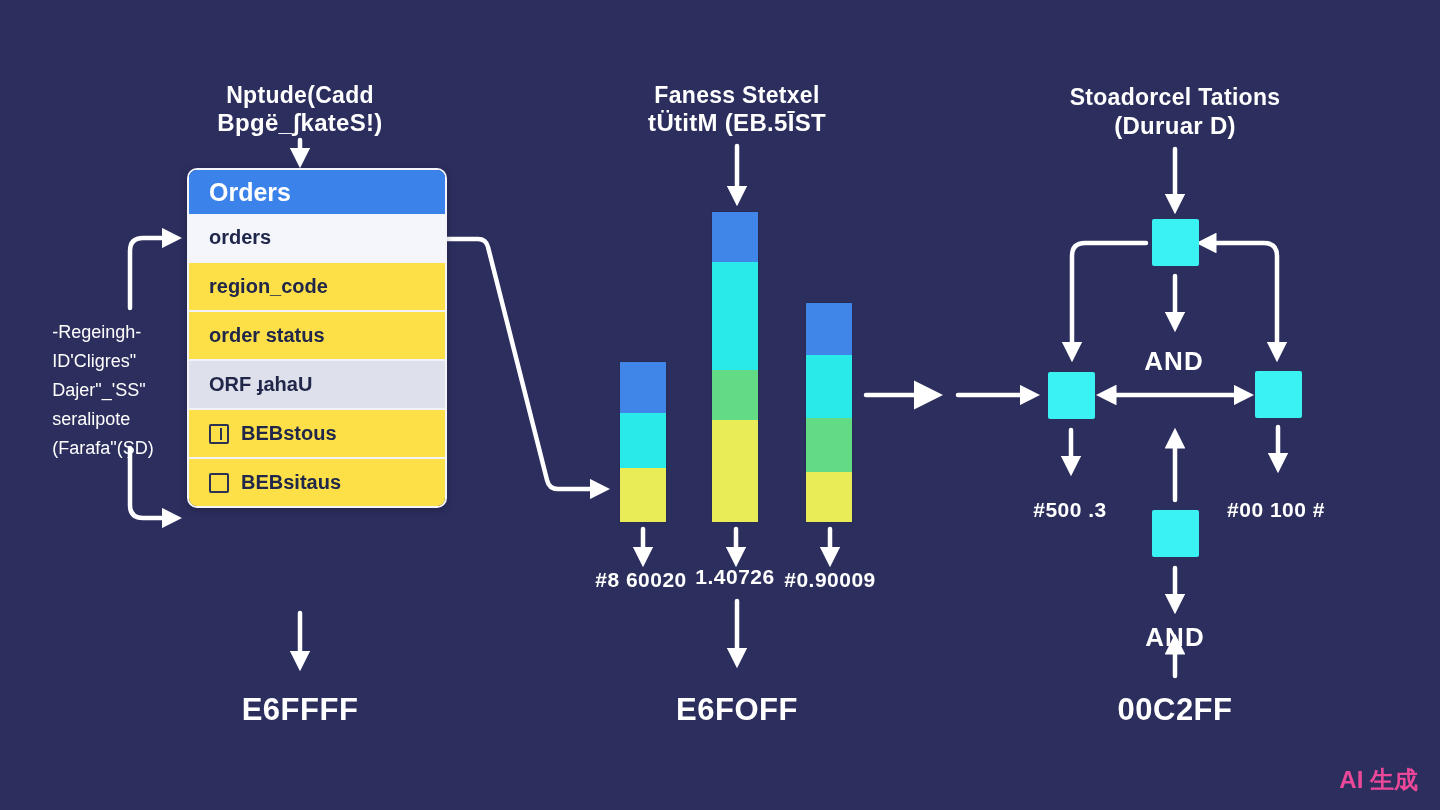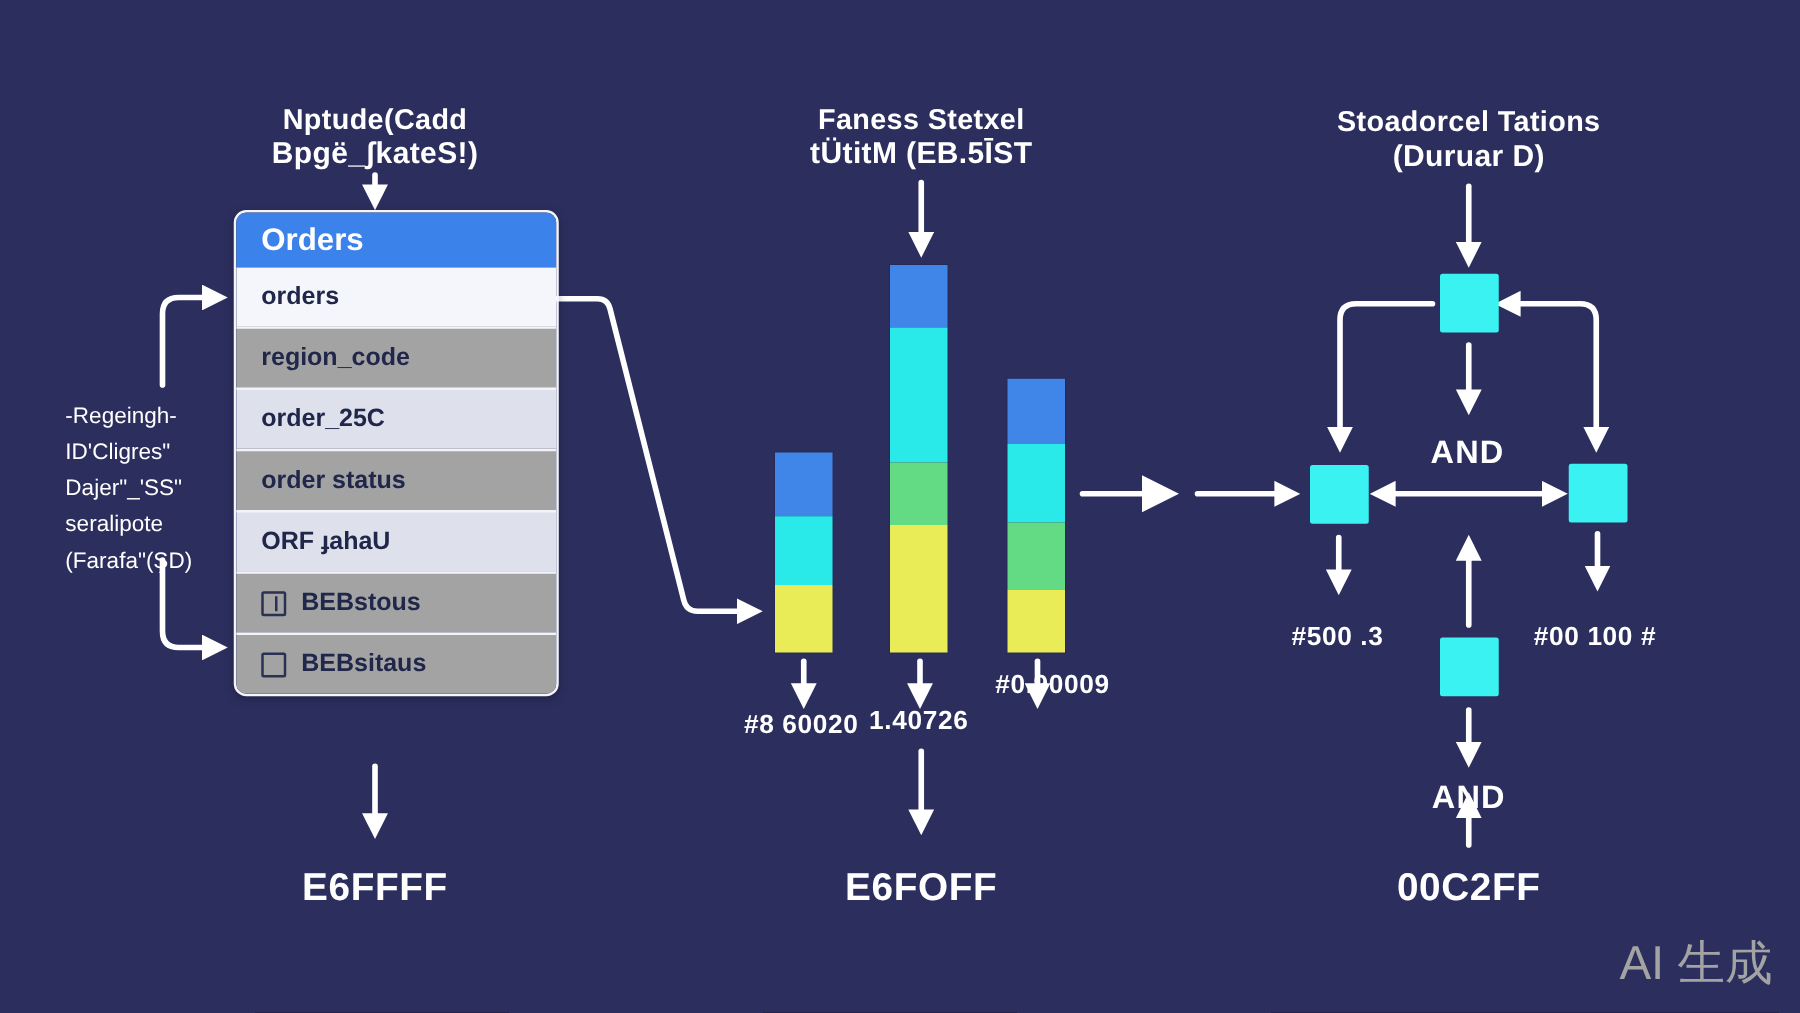--- a/index.html
+++ b/index.html
@@ -23,39 +23,39 @@
   .table{
     position:absolute;left:187px;top:168px;width:256px;
     border:2px solid #f4f5fb;border-radius:10px;overflow:hidden;
     box-shadow:0 2px 8px rgba(0,0,0,.25);
   }
   .thead{
     height:44px;background:#3b82ea;color:#fff;font-size:25px;font-weight:700;
     display:flex;align-items:center;padding-left:20px;
   }
   .trow{
-    height:47px;background:#a3a3a3;color:#20274a;font-size:20px;font-weight:600;
+    height:47px;background:#fde047;color:#20274a;font-size:20px;font-weight:600;
     display:flex;align-items:center;padding-left:20px;border-top:2px solid #f2f3f9;
   }
   .trow.hl{background:#f5f6fb;border-top:none;}
   .trow.alt{background:#dee0eb;}
   .row-icon{width:16px;height:16px;border:2px solid #2a3152;margin-right:12px;position:relative;flex:none;border-radius:2px;}
   .row-icon.framed::before{content:"";position:absolute;left:2px;top:2px;width:7px;height:12px;border-right:2px solid #2a3152;}
   .row-icon.crossed::before,.row-icon.crossed::after{content:"";position:absolute;left:-1px;top:6px;width:18px;height:2px;background:#2a3152;}
   .row-icon.crossed::before{transform:rotate(45deg);}
   .row-icon.crossed::after{transform:rotate(-45deg);}
 
   
   .node{position:absolute;width:47px;height:47px;background:#3af2f2;border-radius:2px;}
 
   
   .val{font-size:21px;font-weight:700;letter-spacing:.5px;}
   .hex{font-size:31px;font-weight:700;letter-spacing:.5px;}
   .and{font-size:26px;font-weight:700;letter-spacing:1px;}
-  .watermark{font-size:38px;font-weight:400;color:#a3a3a3;}
+  .watermark{font-size:24px;font-weight:700;color:#ec4899;}
 
   svg.connectors{position:absolute;left:0;top:0;}
   .bar{position:absolute;width:46px;display:flex;flex-direction:column;box-shadow:0 0 0 1px rgba(0,0,0,.08);}
   .bar-label{position:absolute;transform:translateX(-50%);font-size:21px;font-weight:700;white-space:nowrap;letter-spacing:.5px;}
 </style>
 </head>
 <body>
 
 <div class="stage">
 
@@ -110,23 +110,20 @@
 
   <div class="table">
     <div class="thead">Orders</div>
     <div id="table-rows">
         <div class="trow hl">
           <span>orders</span>
         </div>
         <div class="trow">
           <span>region_code</span>
         </div>
-        <div class="trow alt">
-          <span>order_25C</span>
-        </div>
         <div class="trow">
           <span>order status</span>
         </div>
         <div class="trow alt">
           <span>ORF ɟahaU</span>
         </div>
         <div class="trow">
           <span class="row-icon framed"></span>
           <span>BEBstous</span>
         </div>
@@ -157,21 +154,21 @@
       <div class="bar" style="left: 806px; top: 303px; width: 46px; height: 219px;">
         <div style="height: 52px; background: rgb(64, 134, 232);"></div>
         <div style="height: 63px; background: rgb(42, 233, 233);"></div>
         <div style="height: 54px; background: rgb(98, 219, 132);"></div>
         <div style="height: 50px; background: rgb(233, 235, 87);"></div>
       </div>
     </div>
 
   <div class="bar-label" style="left:641px;top:568px;">#8 60020</div>
   <div class="bar-label" style="left:735px;top:565px;">1.40726</div>
-  <div class="bar-label" style="left:830px;top:536px;margin-left:12px;">#0.90009</div>
+  <div class="bar-label" style="left:830px;top:568px;">#0.90009</div>
 
   <div class="abs ctr hex" style="left:737px;top:680px;">E6FOFF</div>
 
   <div class="abs ctr t2" style="left:1175px;top:100px;">(Duruar D)</div>
   <div class="abs ctr t1" style="left:1175px;top:72px;">Stoadorcel Tations</div>
 
   <div class="node" style="left:1152px;top:219px;"></div>
   <div class="node" style="left:1048px;top:372px;"></div>
   <div class="node" style="left:1255px;top:371px;"></div>
   <div class="node" style="left:1152px;top:510px;"></div>

